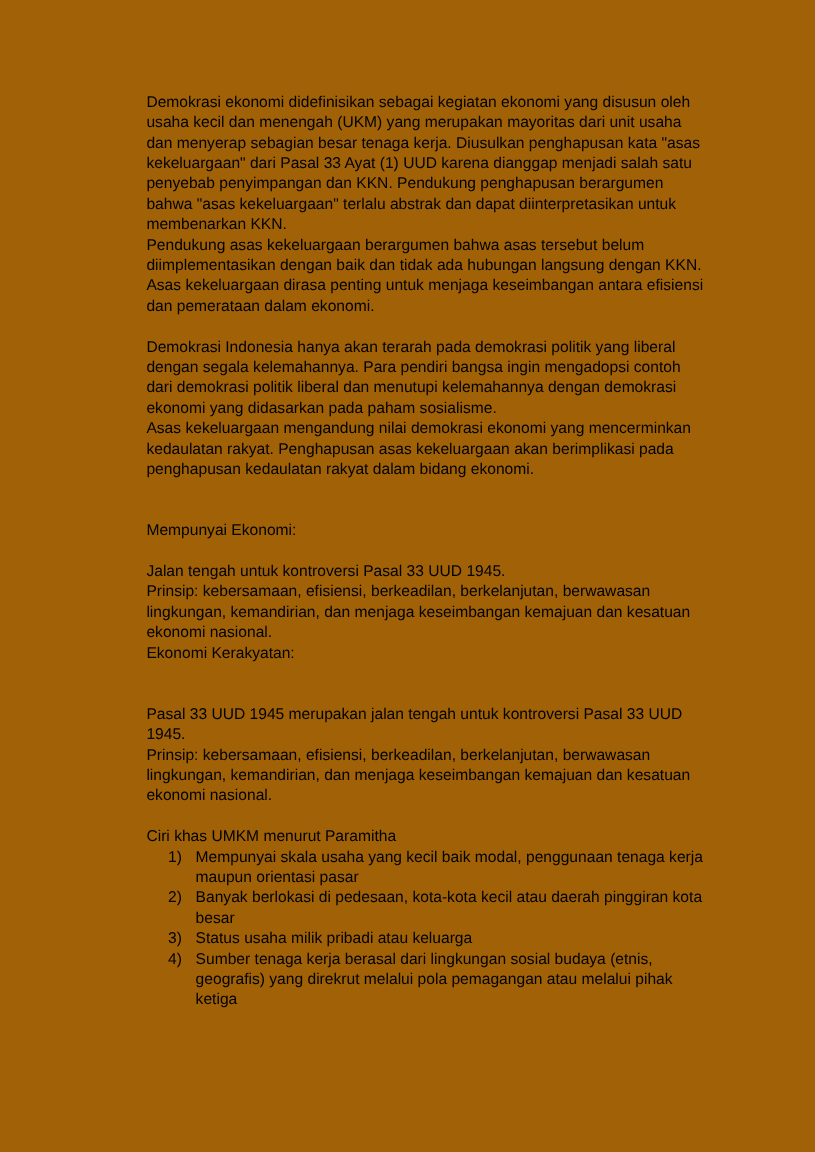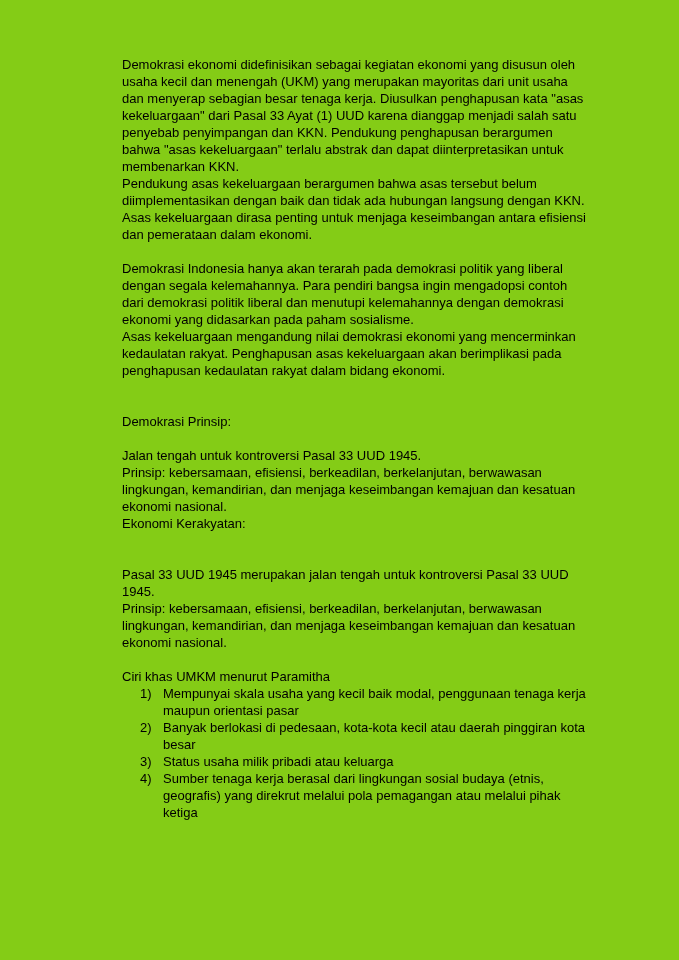--- a/index.html
+++ b/index.html
@@ -5,26 +5,26 @@
   html, body {
     margin: 0;
     padding: 0;
     background: #ffffff;
   }
   .page {
     position: relative;
     width: 679px;
     height: 960px;
     box-sizing: border-box;
-    background: #84cc16;
+    background: #a16207;
     color: #000000;
     font-family: "Liberation Sans", sans-serif;
     font-size: 13px;
     line-height: 17px;
-    padding: 56px 87px 0 122px;
+    padding: 76px 87px 0 122px;
     overflow: hidden;
   }
   .para {
     margin: 0;
     padding: 0;
     white-space: normal;
   }
   .blank {
     height: 17px;
   }
@@ -57,21 +57,21 @@
   <div class="blank"></div>
 
   <p class="para">Demokrasi Indonesia hanya akan terarah pada demokrasi politik yang liberal dengan segala kelemahannya. Para pendiri bangsa ingin mengadopsi contoh dari demokrasi politik liberal dan menutupi kelemahannya dengan demokrasi ekonomi yang didasarkan pada paham sosialisme.</p>
   <p class="para">Asas kekeluargaan mengandung nilai demokrasi ekonomi yang mencerminkan kedaulatan rakyat. Penghapusan asas kekeluargaan akan berimplikasi pada penghapusan kedaulatan rakyat dalam bidang ekonomi.</p>
 
   <div class="blank"></div>
 
 
   <div class="blank"></div>
 
-  <p class="para">Demokrasi Prinsip:</p>
+  <p class="para">Mempunyai Ekonomi:</p>
 
   <div class="blank"></div>
 
   <p class="para">Jalan tengah untuk kontroversi Pasal 33 UUD 1945.</p>
   <p class="para">Prinsip: kebersamaan, efisiensi, berkeadilan, berkelanjutan, berwawasan lingkungan, kemandirian, dan menjaga keseimbangan kemajuan dan kesatuan ekonomi nasional.</p>
   <p class="para">Ekonomi Kerakyatan:</p>
 
   <div class="blank"></div>
 
 

